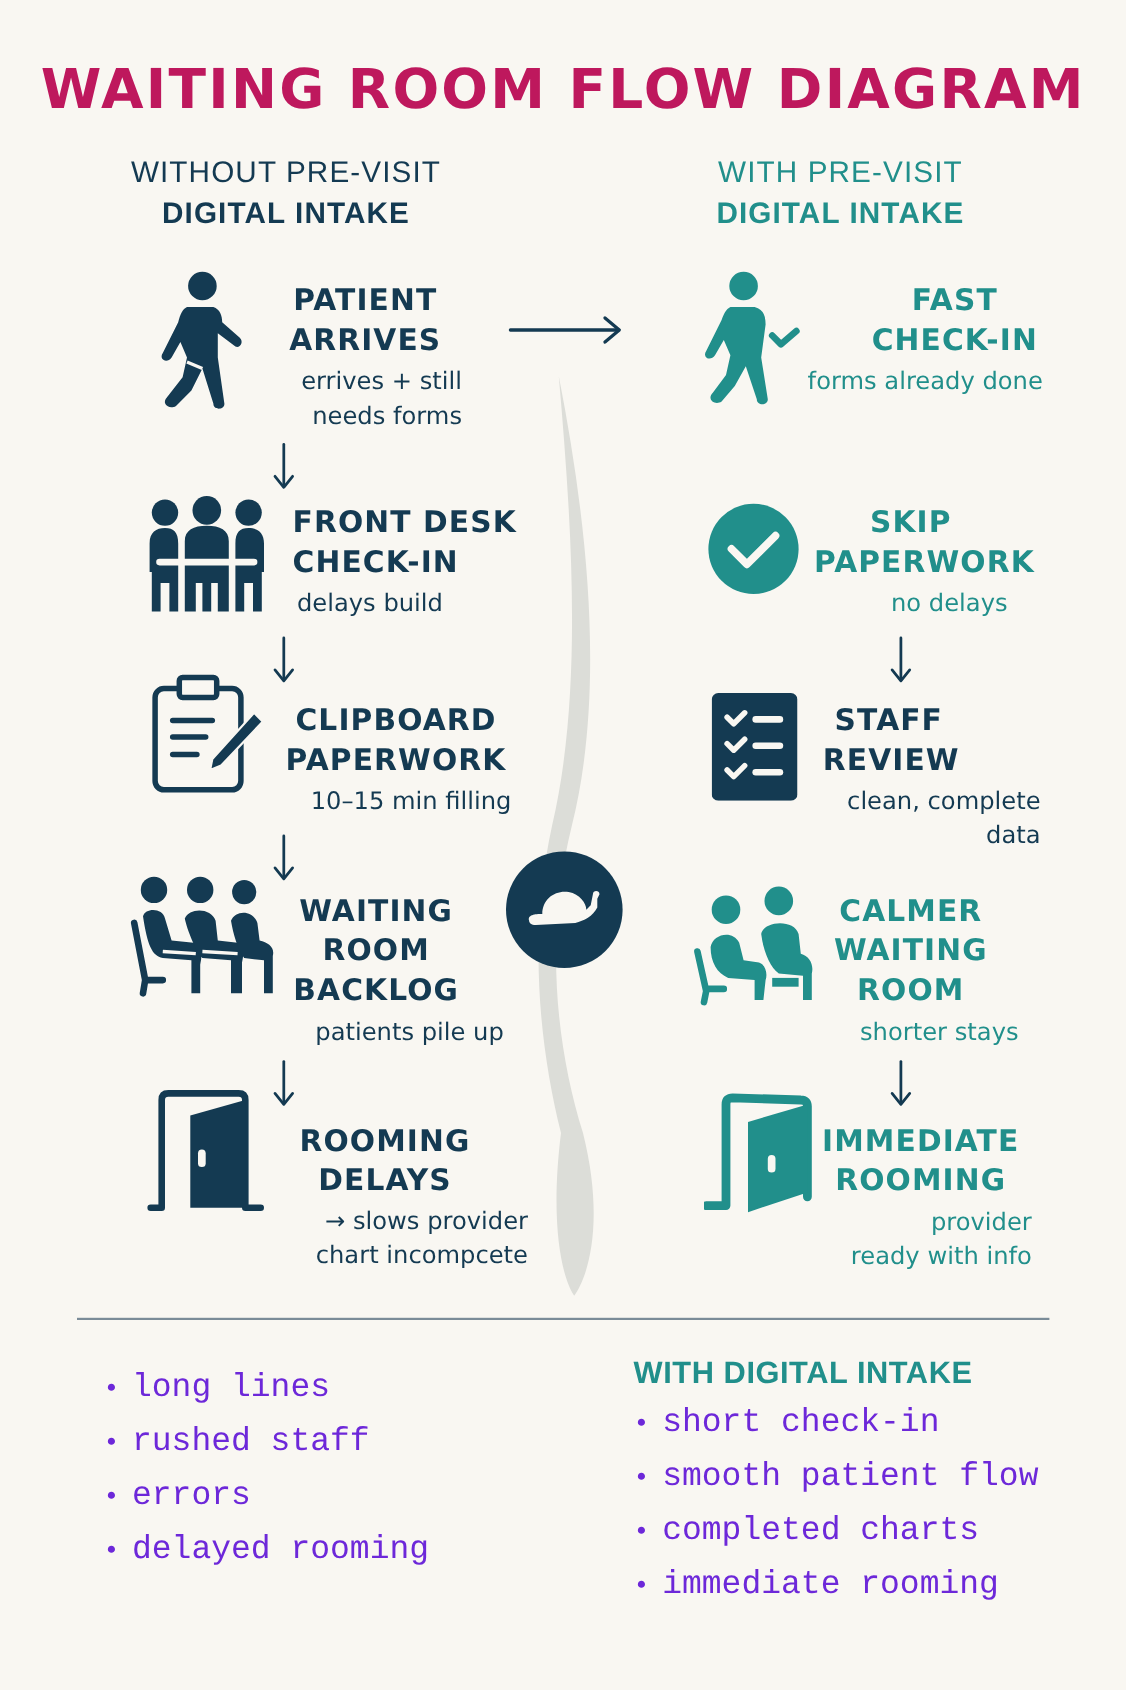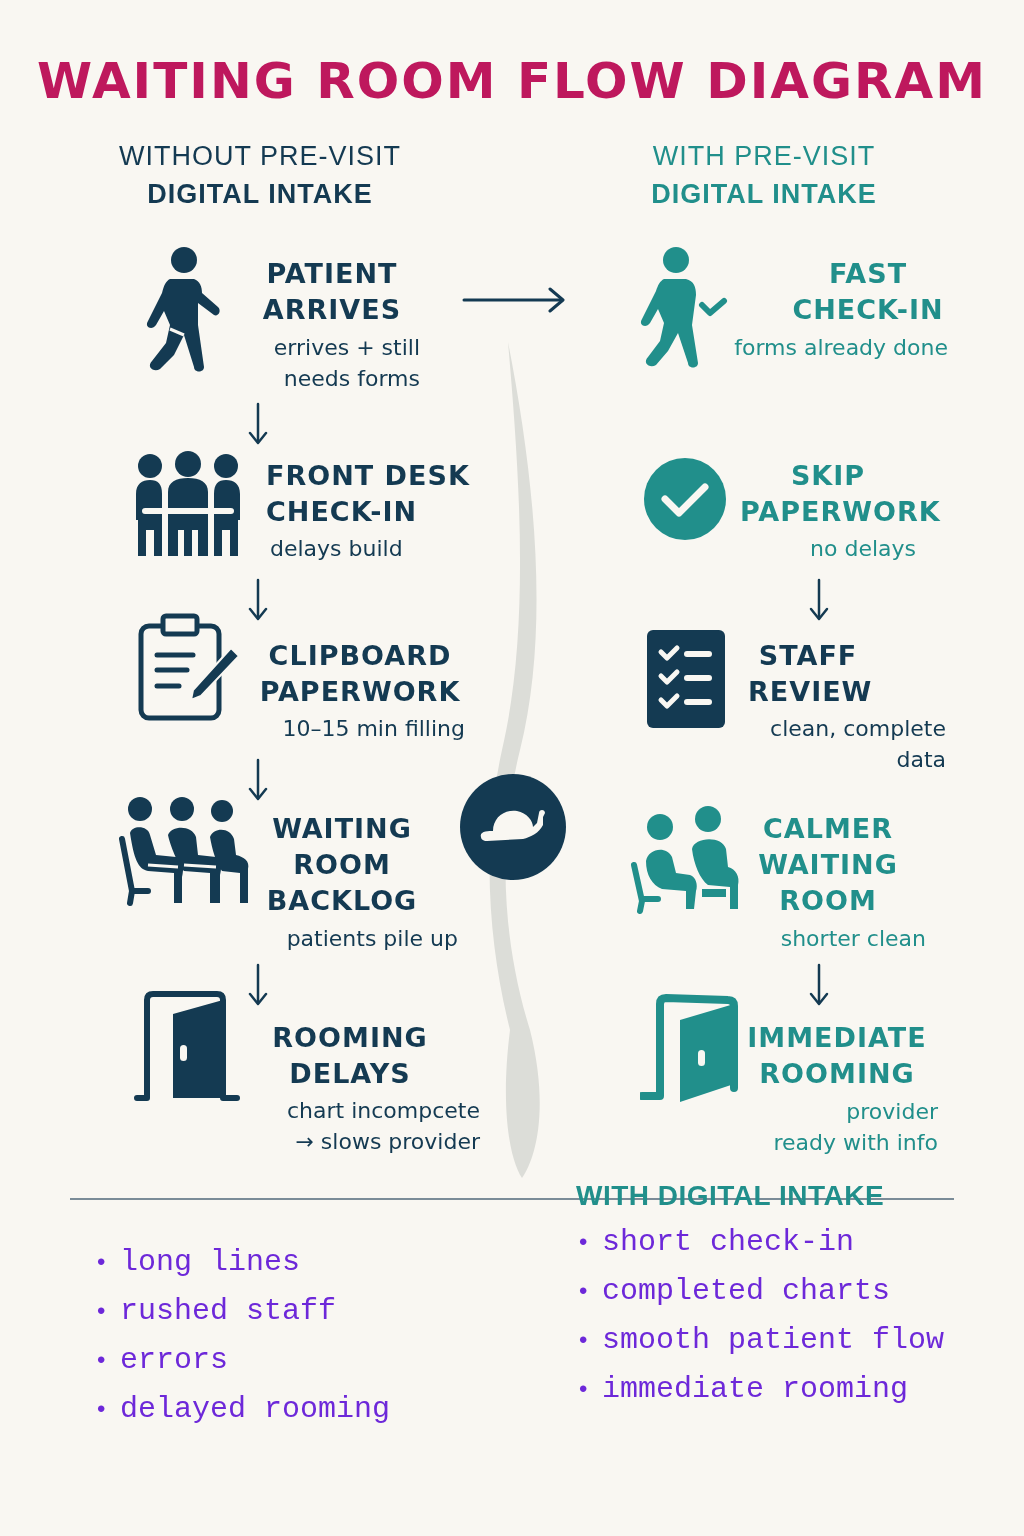--- a/index.html
+++ b/index.html
@@ -174,22 +174,22 @@
     <path d="M4 108 L 14 108 L 14 10 C 14 6, 16 4, 20 4 L 84 4 C 88 4, 90 6, 90 10 L 90 108 L 104 108" fill="none" stroke="#143a52" stroke-width="6" stroke-linecap="round" stroke-linejoin="round"></path>
     <path d="M40 24 L 90 10 L 90 108 L 40 108 Z" fill="#143a52"></path>
     <rect x="47" y="55" width="7" height="16" rx="3.5" fill="#f9f7f2"></rect>
   </svg>
 </div>
 <div class="abs steptitle dark" style="left:260px; width:180px; top:1020px;">
   <div>ROOMING</div>
   <div>DELAYS</div>
 </div>
 <div class="abs stepdesc dark" style="left:240px; width:240px; top:1095px;">
+  <div>→ slows provider</div>
   <div>chart incompcete</div>
-  <div>→ slows provider</div>
 </div>
 
 <div class="abs" style="left:636px; top:245px;">
   <svg width="92" height="124" viewBox="0 0 92 124">
     <circle cx="40" cy="15" r="13" fill="#218f8b"></circle>
     <path d="M28 34 L 50 34 C 58 36, 60 42, 60 50 L 56 80 L 62 118 C 62 124, 52 124, 52 118 L 42 88 L 32 106 L 20 120 C 14 124, 6 118, 12 112 L 24 96 L 28 78 L 22 64 L 14 78 C 10 84, 2 80, 6 74 L 20 46 C 22 40, 24 36, 28 34 Z" fill="#218f8b"></path>
     <polyline points="66,60 74,68 88,56" fill="none" stroke="#218f8b" stroke-width="6" stroke-linecap="round" stroke-linejoin="round"></polyline>
   </svg>
 </div>
 <div class="abs steptitle teal" style="left:780px; width:176px; top:256px;">
@@ -248,21 +248,21 @@
     <path d="M64 44 C 66 32, 94 30, 98 44 L 100 62 C 108 64, 112 72, 110 80 L 110 104 L 102 104 L 102 82 L 80 80 C 72 74, 66 60, 64 44 Z" fill="#218f8b"></path>
     <rect x="74" y="84" width="24" height="8" fill="#218f8b"></rect>
   </svg>
 </div>
 <div class="abs steptitle teal" style="left:740px; width:176px; top:811px;">
   <div>CALMER</div>
   <div>WAITING</div>
   <div>ROOM</div>
 </div>
 <div class="abs stepdesc teal" style="left:730px; width:196px; top:923px;">
-  <div>shorter clean</div>
+  <div>shorter stays</div>
 </div>
 
 <svg class="abs arrow-down" style="left:809px; top:963px;" viewBox="0 0 20 44">
   <line x1="10" y1="2" x2="10" y2="40" stroke="#143a52" stroke-width="2.5" stroke-linecap="round"></line>
   <polyline points="2,31 10,41 18,31" fill="none" stroke="#143a52" stroke-width="2.5" stroke-linecap="round" stroke-linejoin="round"></polyline>
 </svg>
 
 <div class="abs" style="left:640px; top:992px;">
   <svg width="104" height="112" viewBox="0 0 104 112">
     <path d="M2 104 L 20 104 L 20 12 C 20 8, 22 6, 26 6 L 88 8 C 92 8, 94 10, 94 14 L 94 96" fill="none" stroke="#218f8b" stroke-width="8" stroke-linejoin="round" stroke-linecap="round"></path>
@@ -283,21 +283,21 @@
 
 <div class="abs" style="left:94px; top:1232px; width:440px;">
   <ul class="sumlist" style="margin-top:6px;">
     <li><span class="bullet">•</span><span>long lines</span></li>
     <li><span class="bullet">•</span><span>rushed staff</span></li>
     <li><span class="bullet">•</span><span>errors</span></li>
     <li><span class="bullet">•</span><span>delayed rooming</span></li>
   </ul>
 </div>
 
-<div class="abs" style="left:576px; top:1180px; width:420px;">
+<div class="abs" style="left:576px; top:1232px; width:420px;">
   <div class="sumhead teal">WITH DIGITAL INTAKE</div>
   <ul class="sumlist" style="margin-top:6px;">
     <li><span class="bullet">•</span><span>short check-in</span></li>
+    <li><span class="bullet">•</span><span>smooth patient flow</span></li>
     <li><span class="bullet">•</span><span>completed charts</span></li>
-    <li><span class="bullet">•</span><span>smooth patient flow</span></li>
     <li><span class="bullet">•</span><span>immediate rooming</span></li>
   </ul>
 </div>
 
 </body></html>

